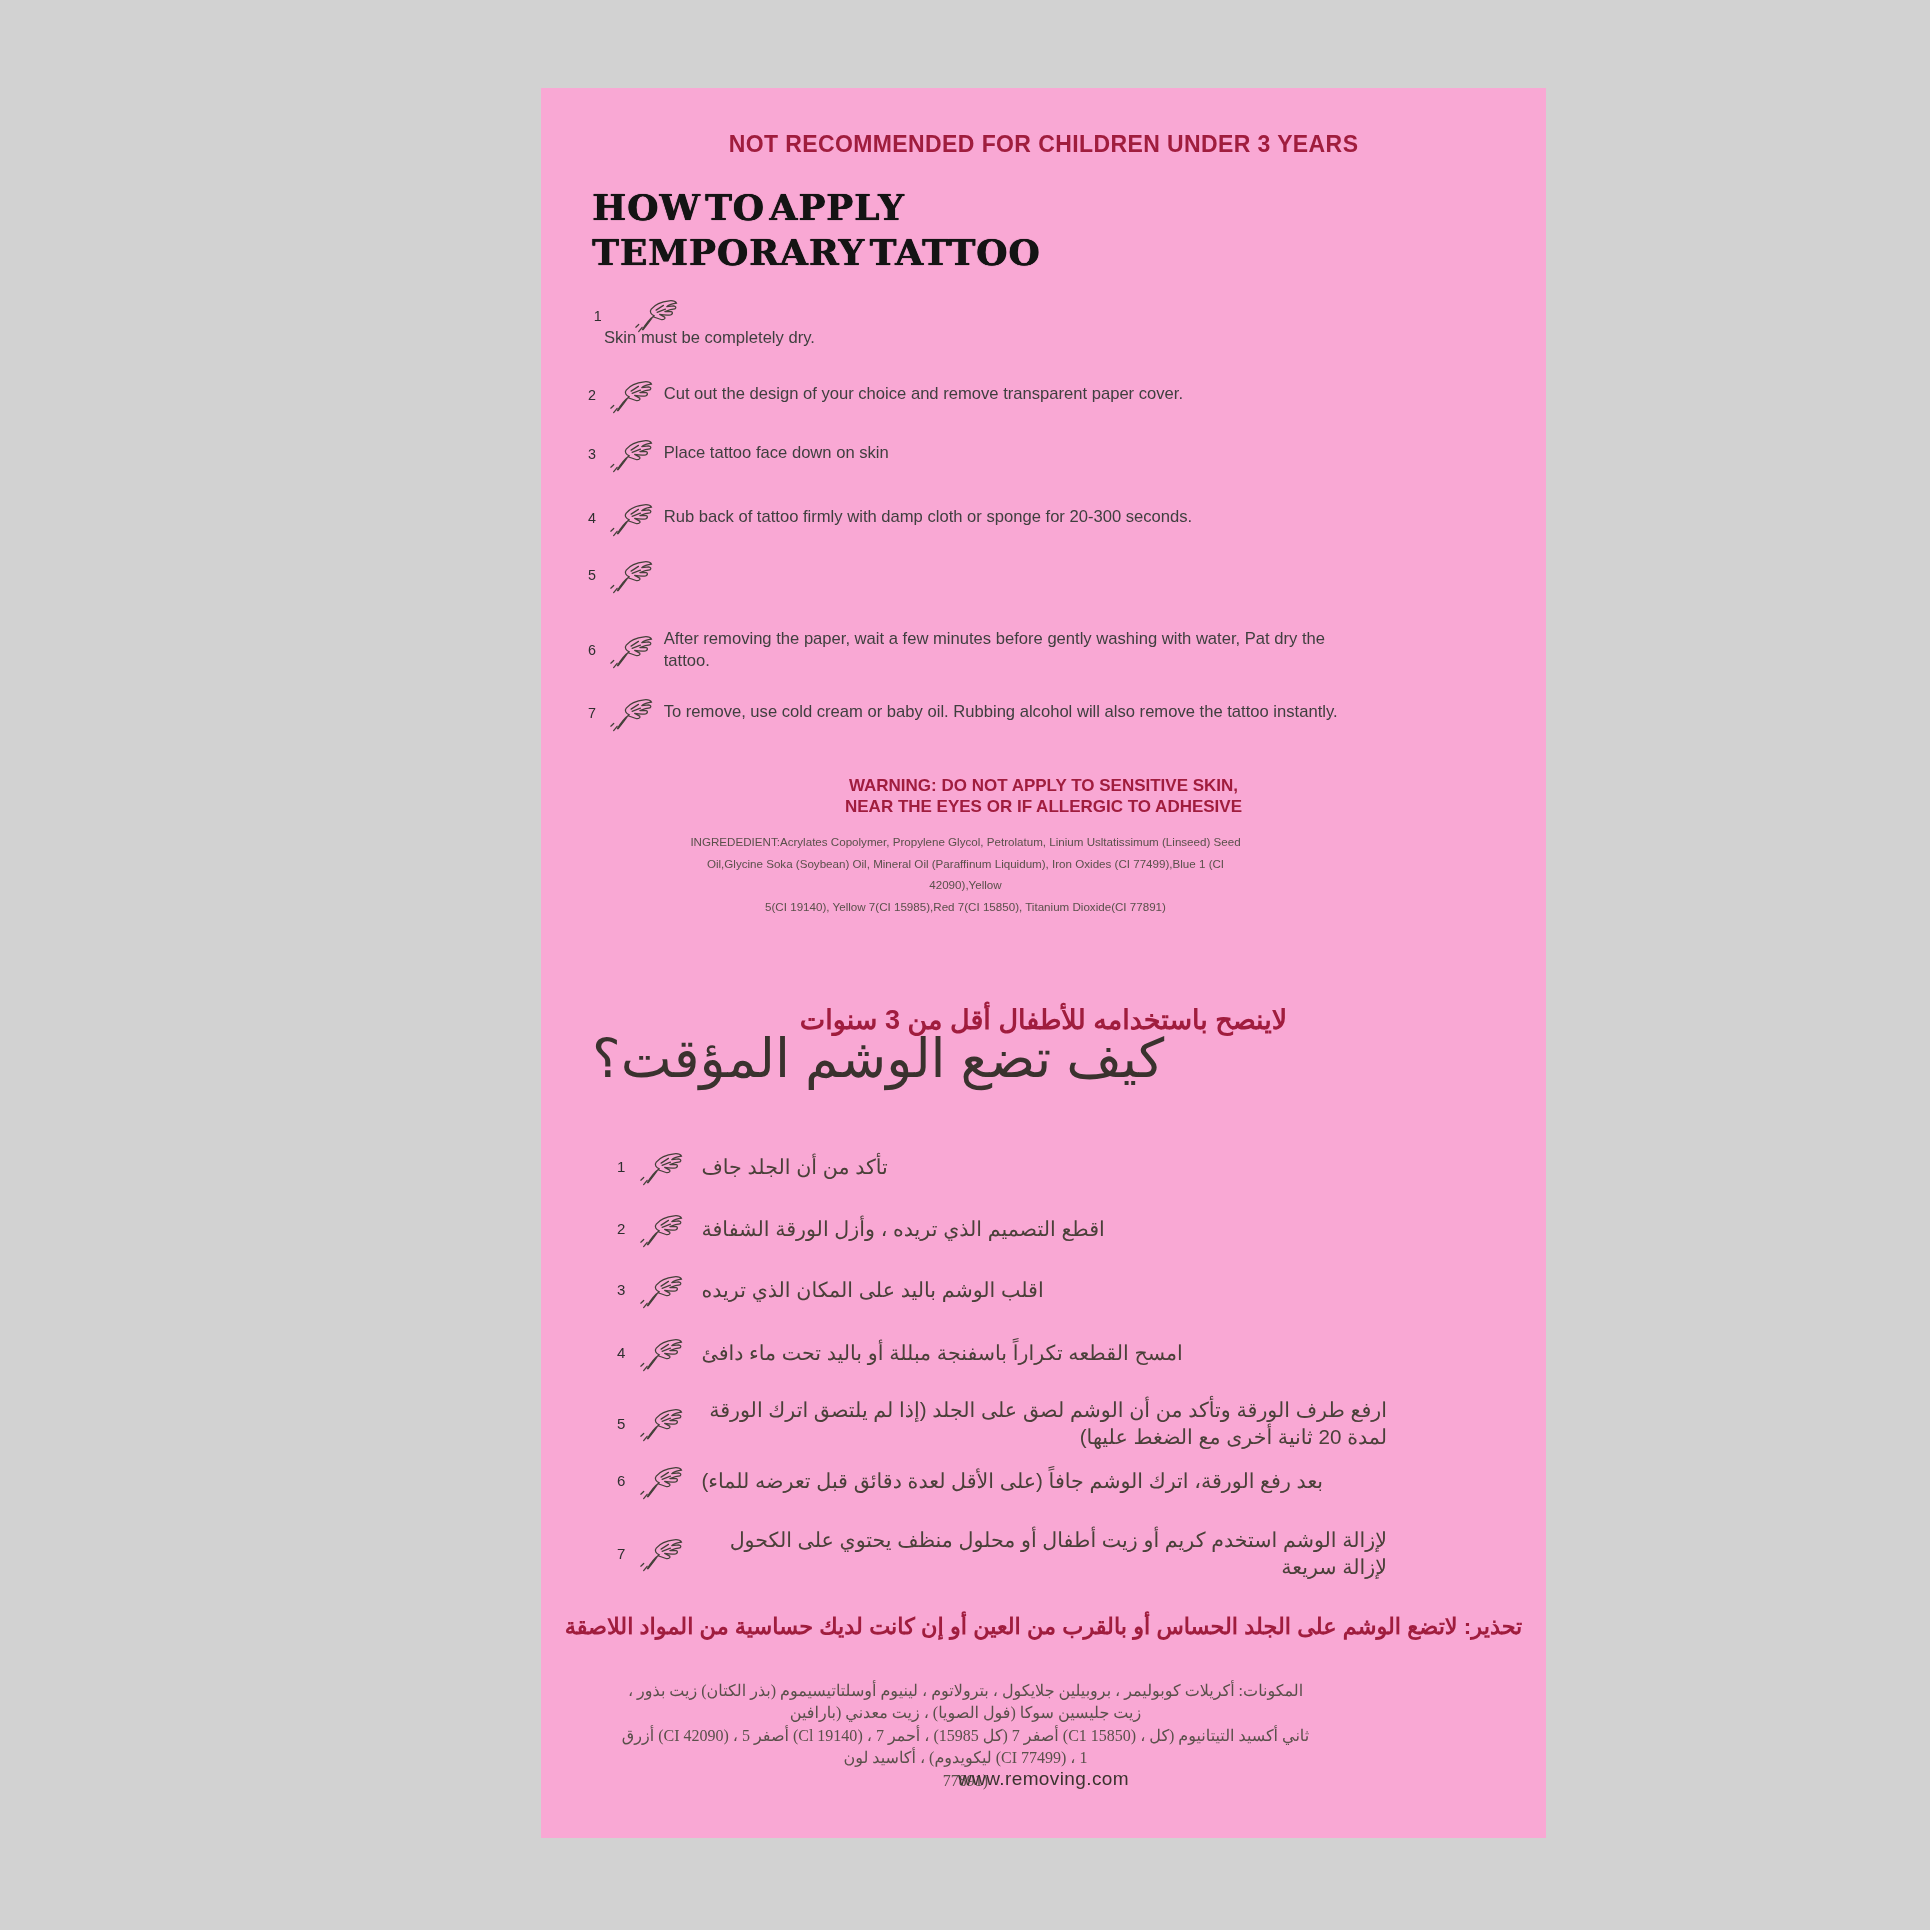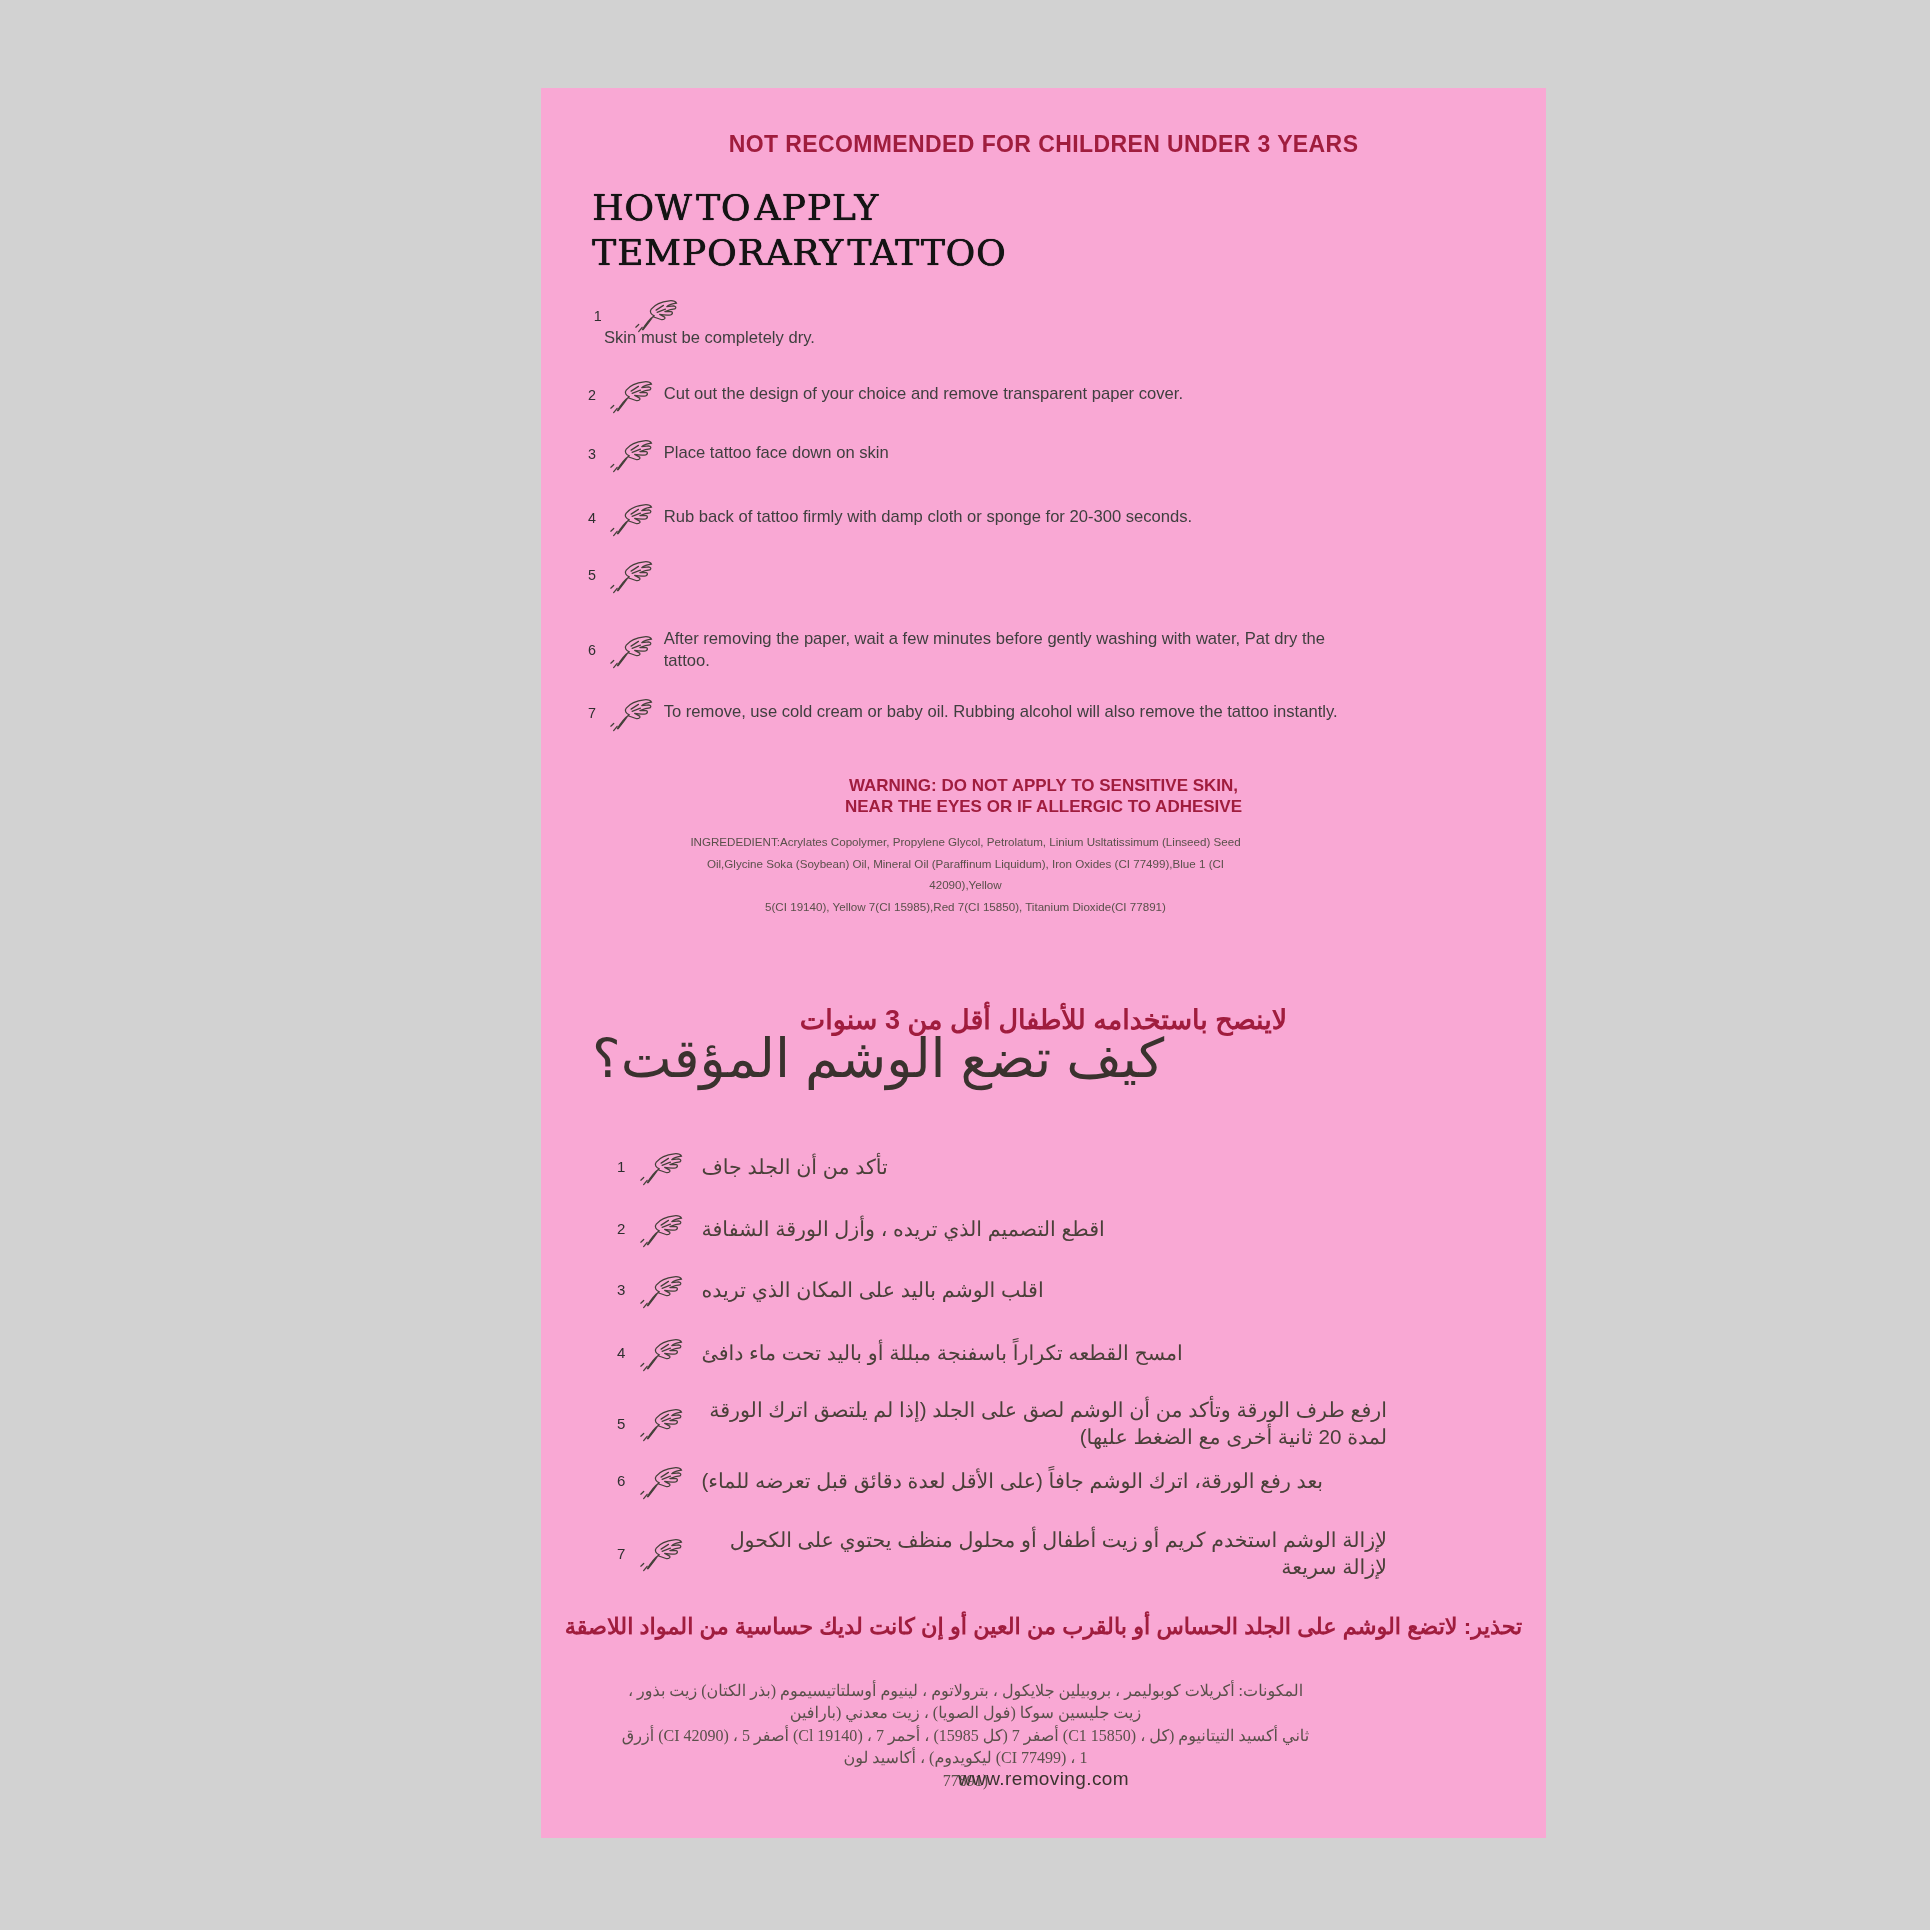--- a/index.html
+++ b/index.html
@@ -21,21 +21,21 @@
     position:absolute;top:43px;left:0;width:100%;
     text-align:center;
     font-size:23px;font-weight:bold;
     letter-spacing:0.4px;
     color:#a01d3e;
   }
   .en-title{
     position:absolute;left:51px;top:97px;
     margin:0;
     font-family:"DejaVu Serif", serif;
-    font-weight:400;
+    font-weight:700;
     font-size:36px;line-height:45px;
     letter-spacing:0.9px;
     word-spacing:-9px;
     color:#141414;
     text-shadow:0 0 0.9px #141414, 0.5px 0 0 #141414;
   }
   .step{
     position:absolute;left:47px;
     display:flex;align-items:center;
     min-height:39px;width:770px;

